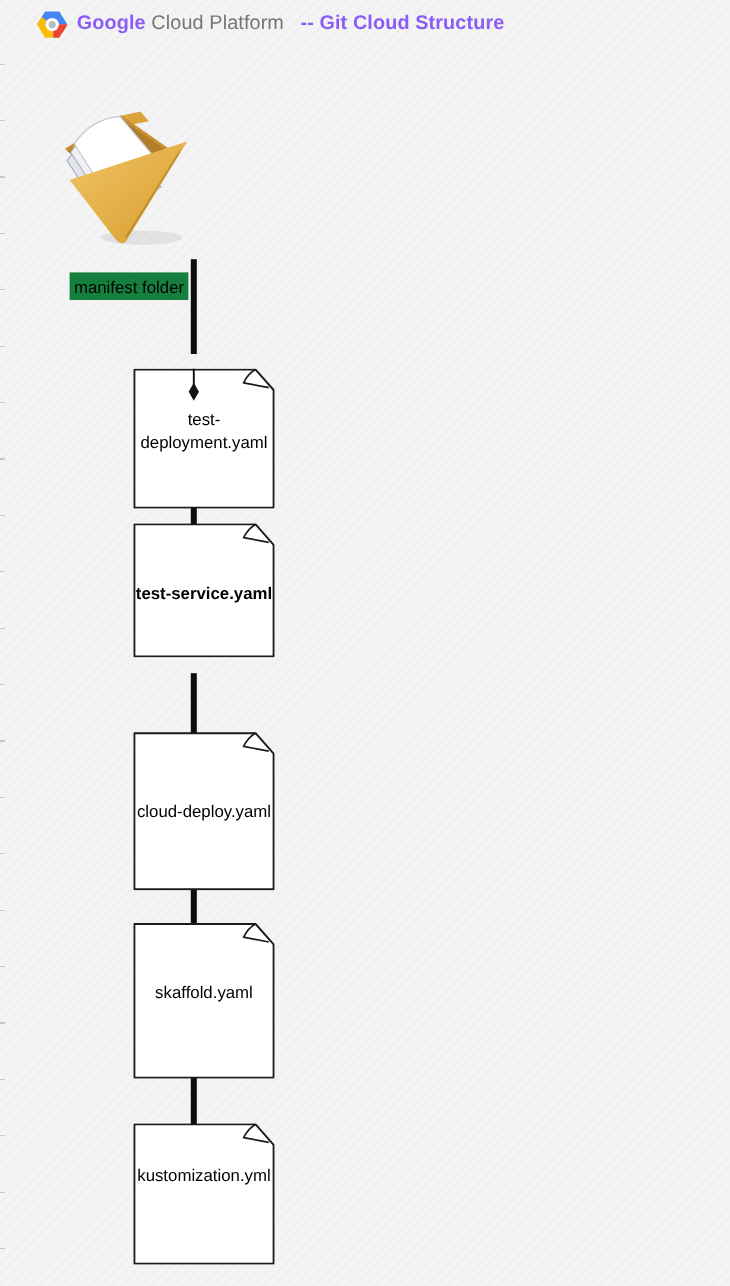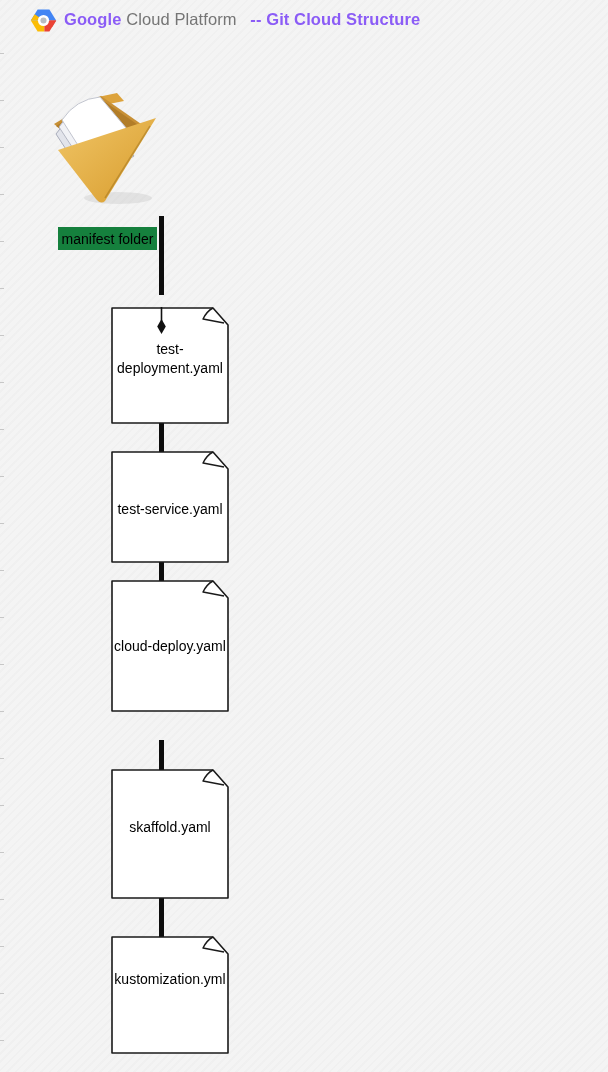--- a/index.html
+++ b/index.html
@@ -37,22 +37,22 @@
   .doc .outline{fill:#ffffff;stroke:#1a1a1a;stroke-width:1.6;stroke-linejoin:round;}
   .doc .flap{fill:none;stroke:#1a1a1a;stroke-width:1.4;stroke-linejoin:round;}
   .doc .anchor-line{stroke:#111;stroke-width:1.6;}
   .doc .anchor-diamond{fill:#111;}
   .doc-label{
     position:absolute;left:0;top:0;width:100%;height:100%;
     display:flex;align-items:center;justify-content:center;text-align:center;
     font-size:14px;color:#000;line-height:1.35;padding:0 1px;box-sizing:border-box;
   }
   .d1{top:293px;height:104px;margin-top:14px;}
-  .d2{top:451px;height:117px;}
-  .d3{top:580px;height:132px;}
+  .d2{top:436px;height:117px;font-weight:bold;}
+  .d3{top:610px;height:132px;}
   .d4{top:769px;height:116px;}
   .d5{top:936px;height:86px;}
 </style>
 </head>
 <body>
 
 <div class="header">
   <svg class="logo" viewBox="0 0 32 28">
     <polygon points="1,14 9,1 23,1 31,14" fill="#4285f4"></polygon>
     <polygon points="1,14 17,14 17,27 9,27" fill="#fbbc05"></polygon>

